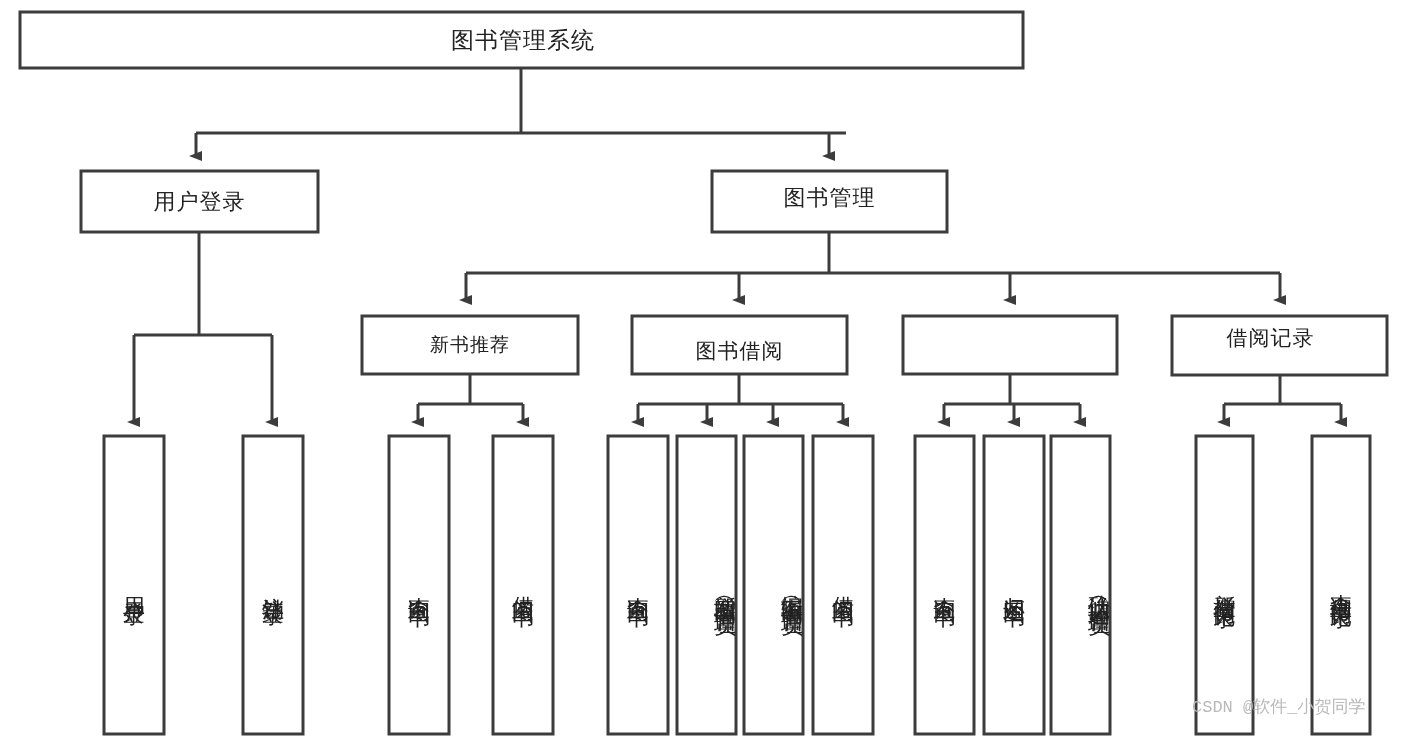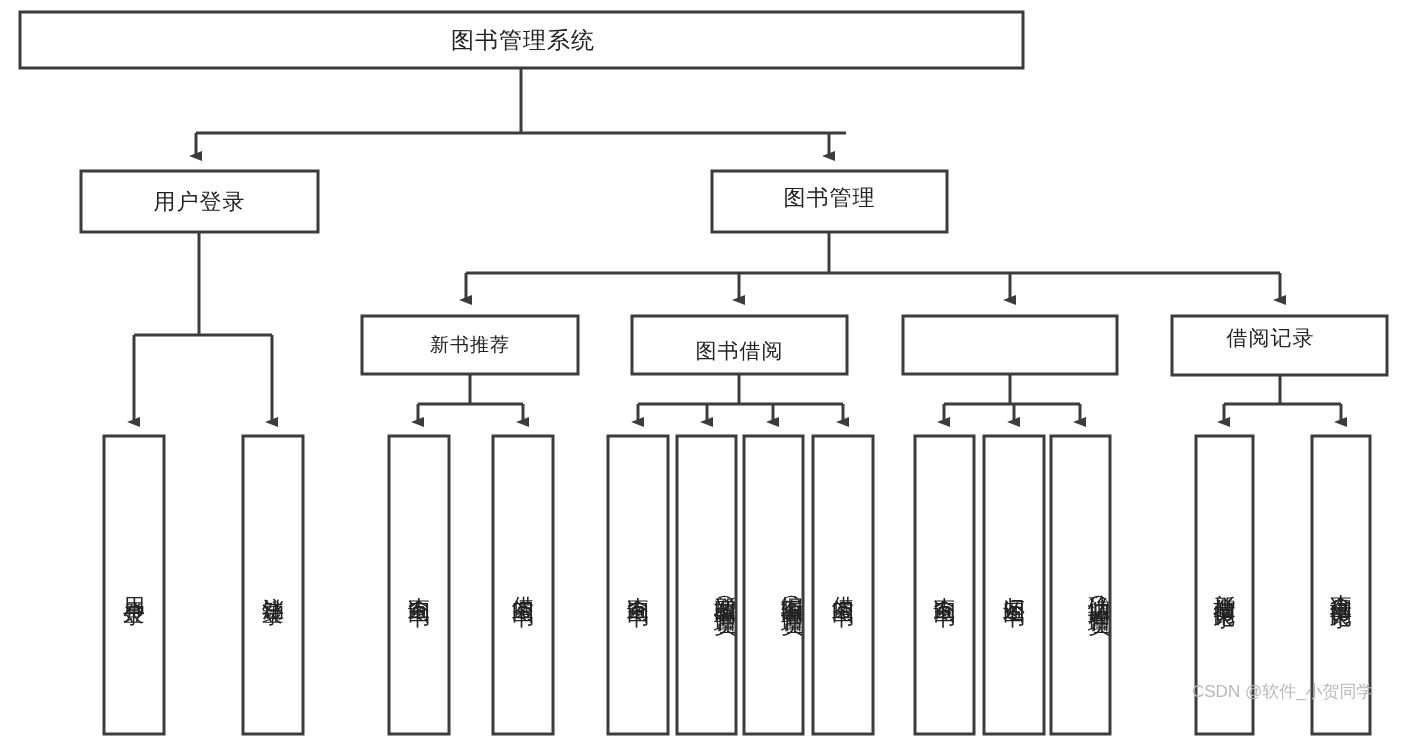--- a/index.html
+++ b/index.html
@@ -8,25 +8,25 @@
     font-family:"Liberation Sans","DejaVu Sans",sans-serif;
     color:#1a1a1a;
   }
   #stage{position:relative;width:1405px;height:747px;background:#fff;}
   svg#diagram{position:absolute;left:0;top:0;width:1405px;height:747px;}
   .node-rect{fill:#ffffff;stroke:#3c3c3c;stroke-width:3;}
   .edge{stroke:#3c3c3c;stroke-width:3;fill:none;stroke-linecap:butt;}
   .arrow-head{fill:#3c3c3c;stroke:none;}
   .watermark{
     position:absolute;
-    left:1192px;top:680px;
+    left:1192px;top:695px;
     font-size:17px;
     color:#b9b9b9;
     white-space:nowrap;
-    font-family:Liberation Sans, sans-serif;
+    font-family:Liberation Mono, monospace;
     pointer-events:none;
   }
   .vtext{
     position:absolute;
     writing-mode:vertical-rl;
     text-orientation:upright;
     letter-spacing:3px;
     font-size:22px;
     color:#222;
     display:flex;

